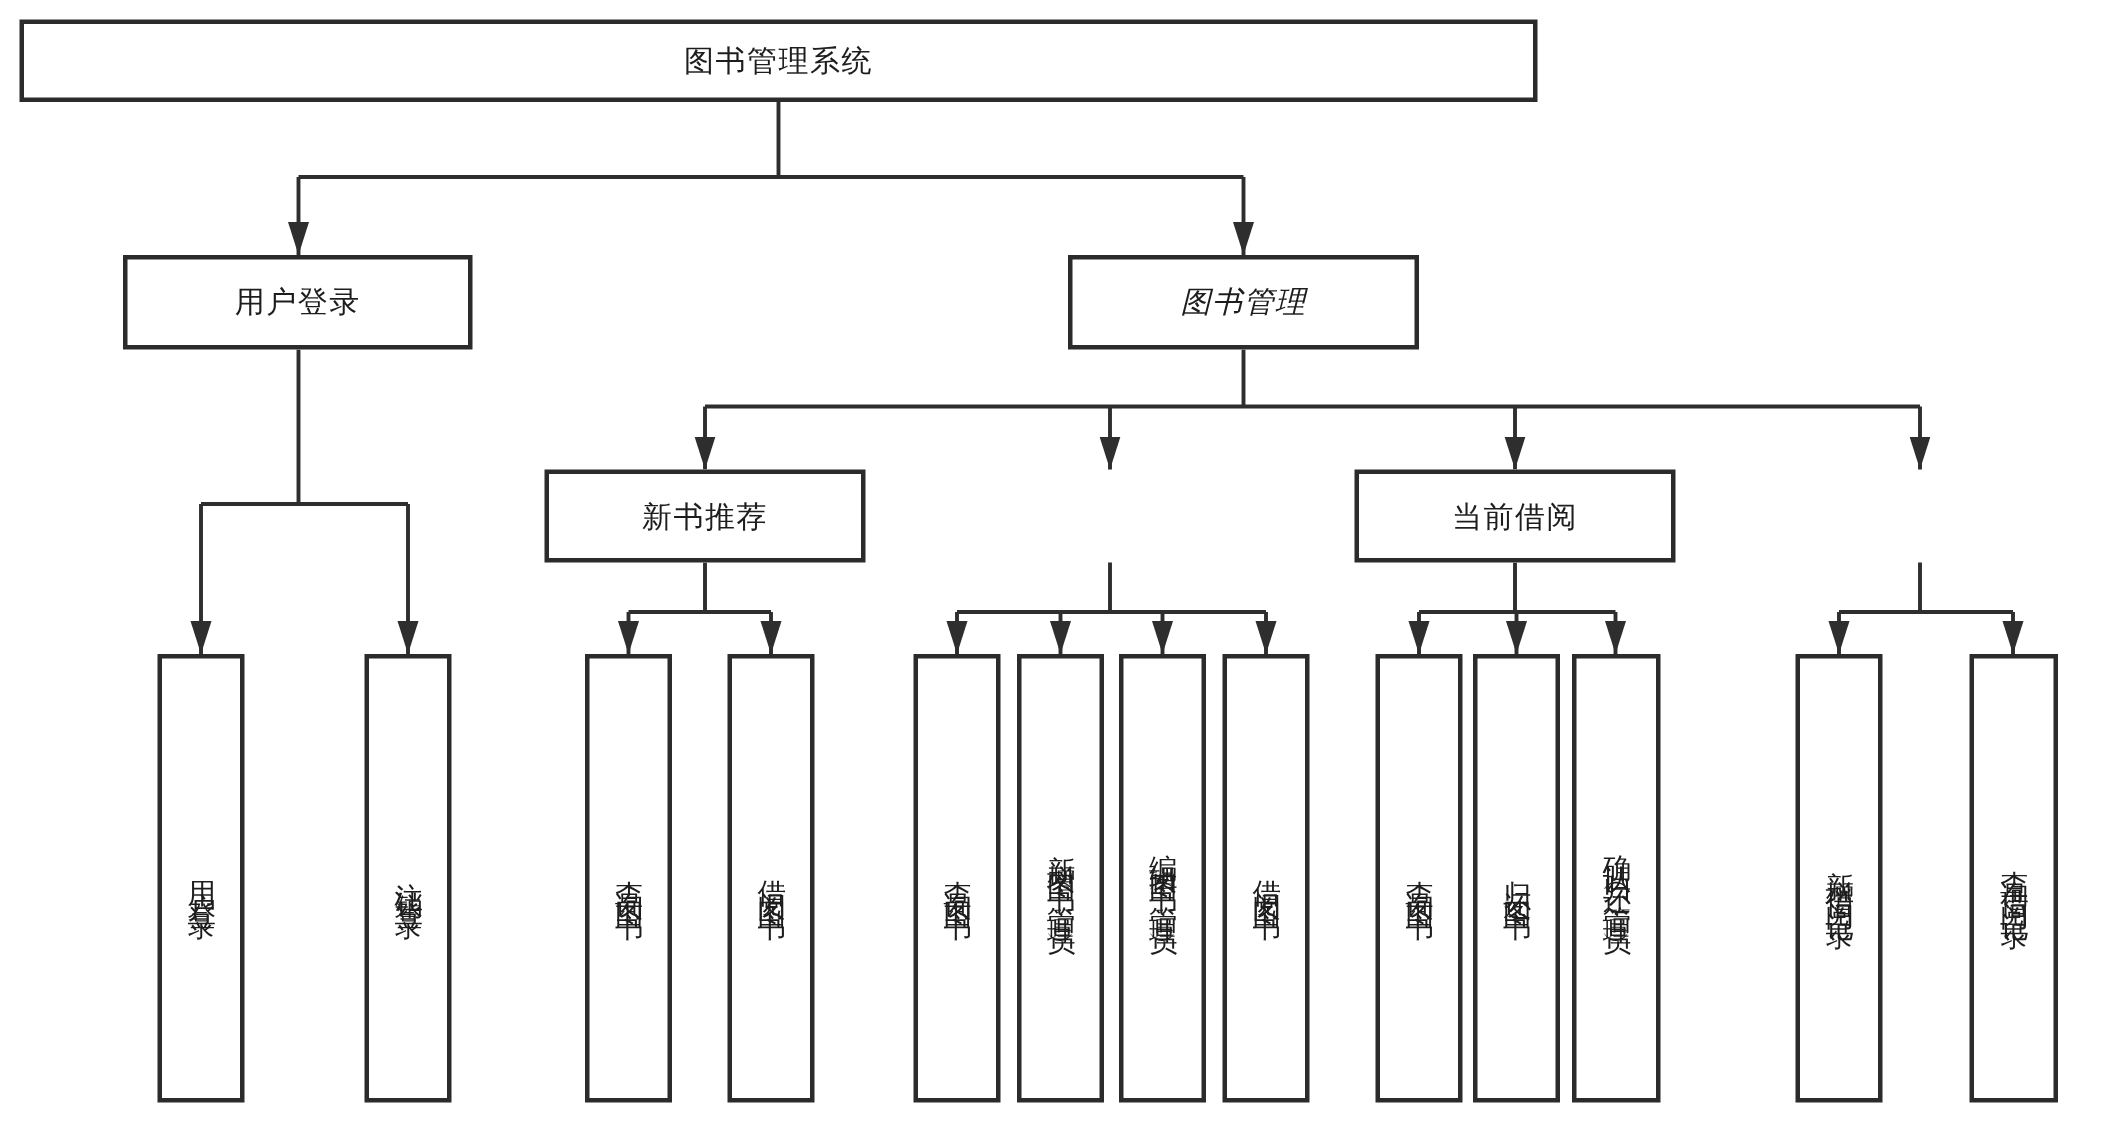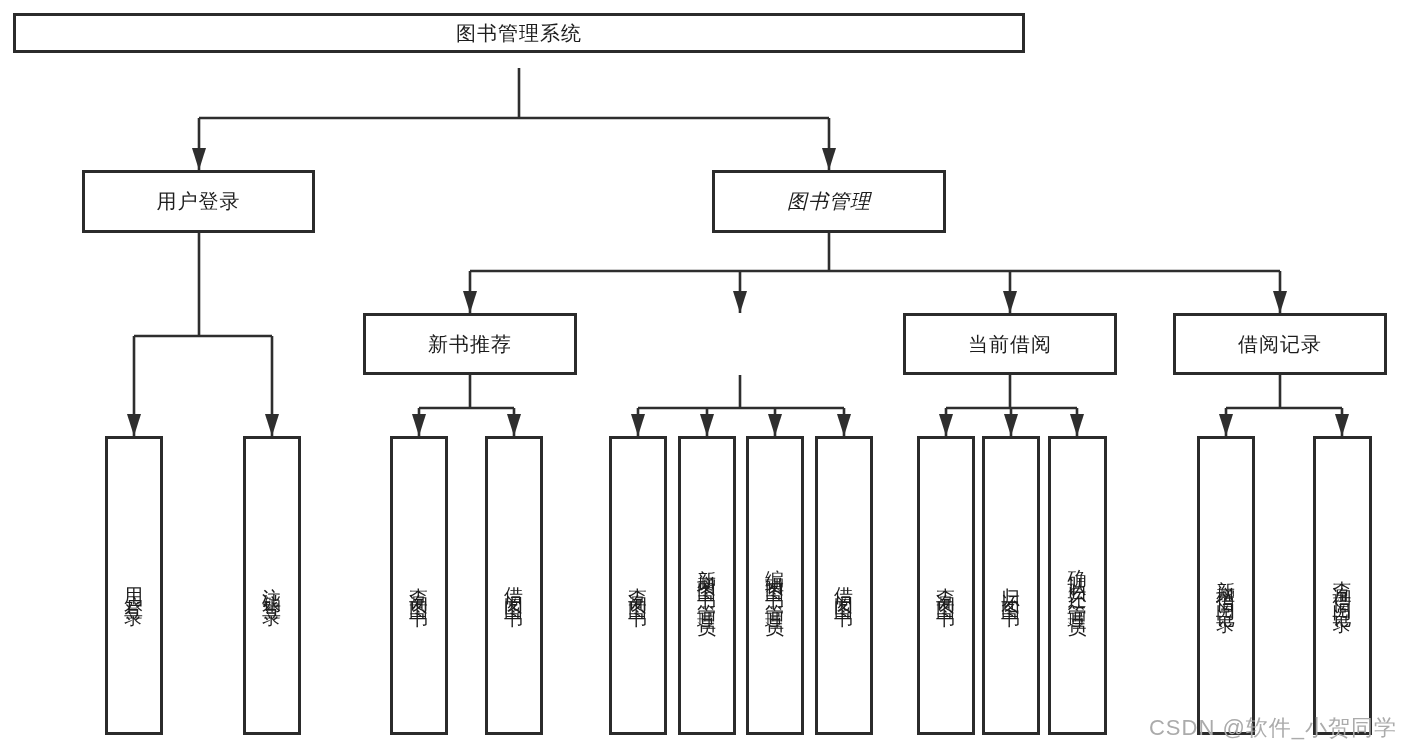--- a/index.html
+++ b/index.html
@@ -83,41 +83,39 @@
       <path d="M775 408 V436" marker-end="url(#arrow)"></path>
       <path d="M844 408 V436" marker-end="url(#arrow)"></path>
       <path d="M946 408 V436" marker-end="url(#arrow)"></path>
       <path d="M1011 408 V436" marker-end="url(#arrow)"></path>
       <path d="M1077 408 V436" marker-end="url(#arrow)"></path>
       <path d="M1226 408 V436" marker-end="url(#arrow)"></path>
       <path d="M1342 408 V436" marker-end="url(#arrow)"></path>
     </g>
   </svg>
 
-  <div class="node" style="left:13px; top:13px; width:1012px; height:40px;">图书管理系统</div>
+  <div class="node" style="left:13px; top:13px; width:1012px; height:55px;">图书管理系统</div>
 
   <div class="node" style="left:82px; top:170px; width:233px; height:63px;">用户登录</div>
   <div class="node" style="left:712px; top:170px; width:234px; height:63px;font-style:italic;">图书管理</div>
 
   <div class="node" style="left:363px; top:313px; width:214px; height:62px;text-align:right;">新书推荐</div>
   <div class="node" style="left:903px; top:313px; width:214px; height:62px;">当前借阅</div>
-  <div class="node" style="left:1173px; top:313px; width:214px; height:62px;">借阅记录</div>
 
   <div class="node leaf" style="left:105px; top:436px; width:58px; height:299px;">用户登录</div>
   <div class="node leaf" style="left:243px; top:436px; width:58px; height:299px;">注销登录</div>
 
   <div class="node leaf" style="left:390px; top:436px; width:58px; height:299px;">查询图书</div>
   <div class="node leaf" style="left:485px; top:436px; width:58px; height:299px;">借阅图书</div>
 
   <div class="node leaf" style="left:609px; top:436px; width:58px; height:299px;">查询图书</div>
   <div class="node leaf" style="left:678px; top:436px; width:58px; height:299px;">新增图书（管理员）</div>
   <div class="node leaf" style="left:746px; top:436px; width:58px; height:299px;">编辑图书（管理员）</div>
   <div class="node leaf" style="left:815px; top:436px; width:58px; height:299px;">借阅图书</div>
 
   <div class="node leaf" style="left:917px; top:436px; width:58px; height:299px;">查询图书</div>
   <div class="node leaf" style="left:982px; top:436px; width:58px; height:299px;">归还图书</div>
   <div class="node leaf" style="left:1048px; top:436px; width:59px; height:299px;">确认归还（管理员）</div>
 
   <div class="node leaf" style="left:1197px; top:436px; width:58px; height:299px;">新增借阅记录</div>
   <div class="node leaf" style="left:1313px; top:436px; width:59px; height:299px;">查询借阅记录</div>
 
-  <div class="watermark">CSDN @软件_小贺同学</div>
 </div>
 
 </body></html>

